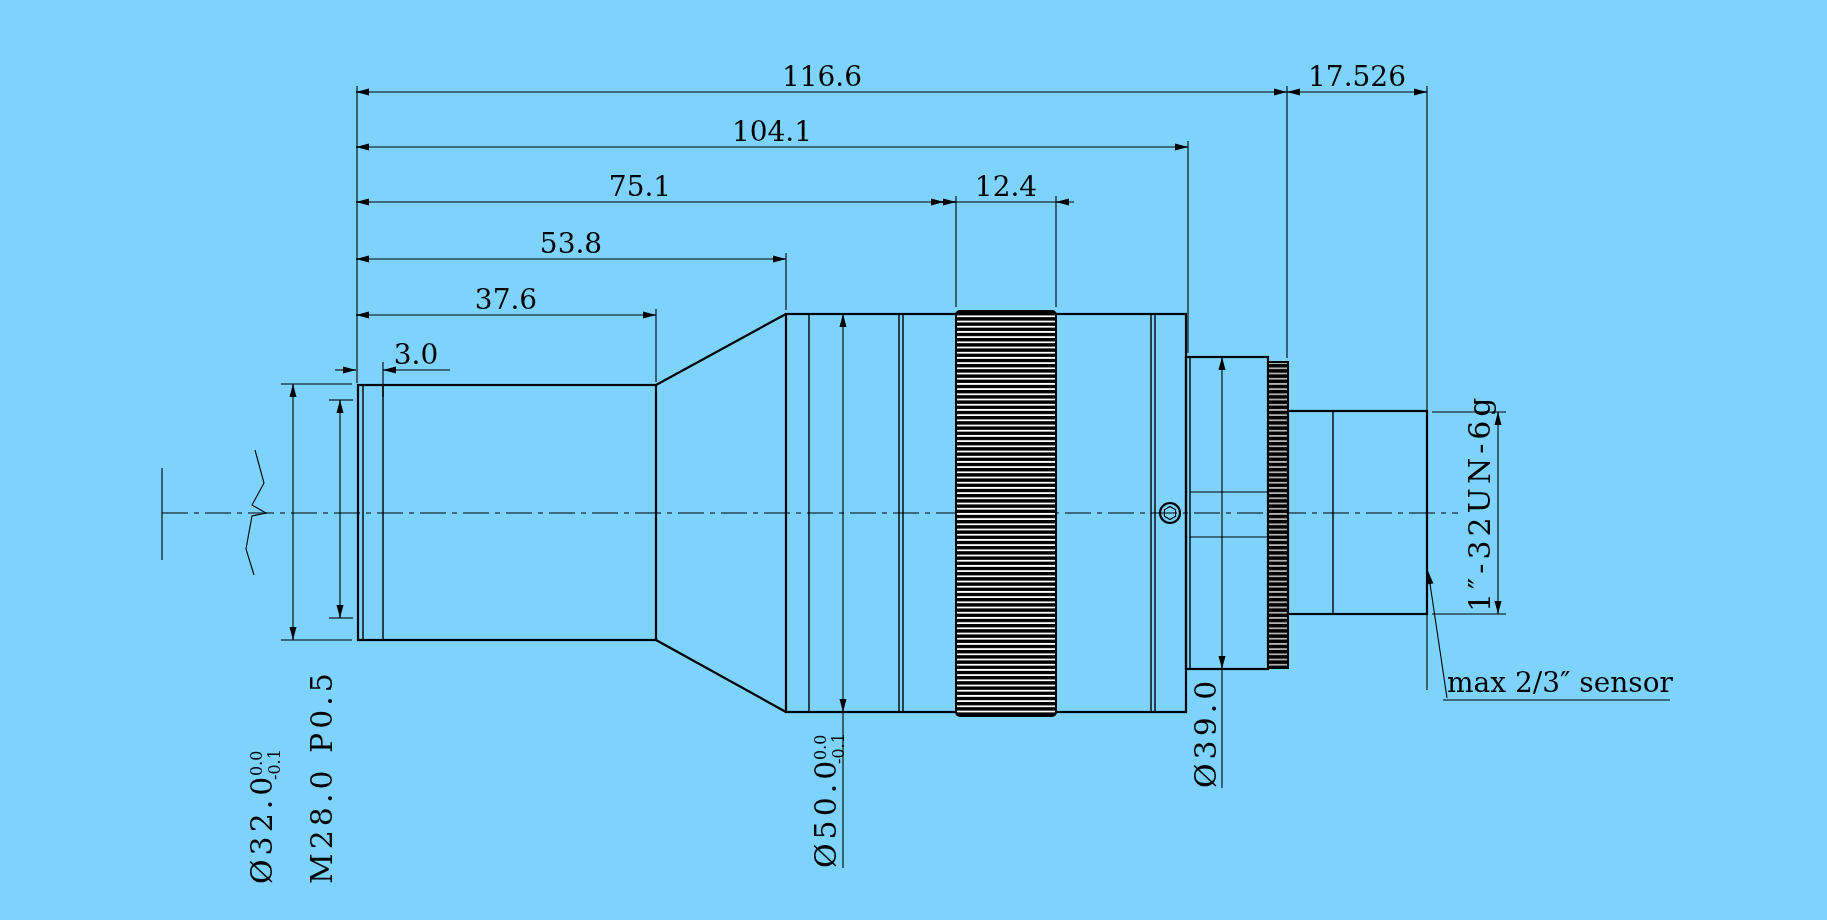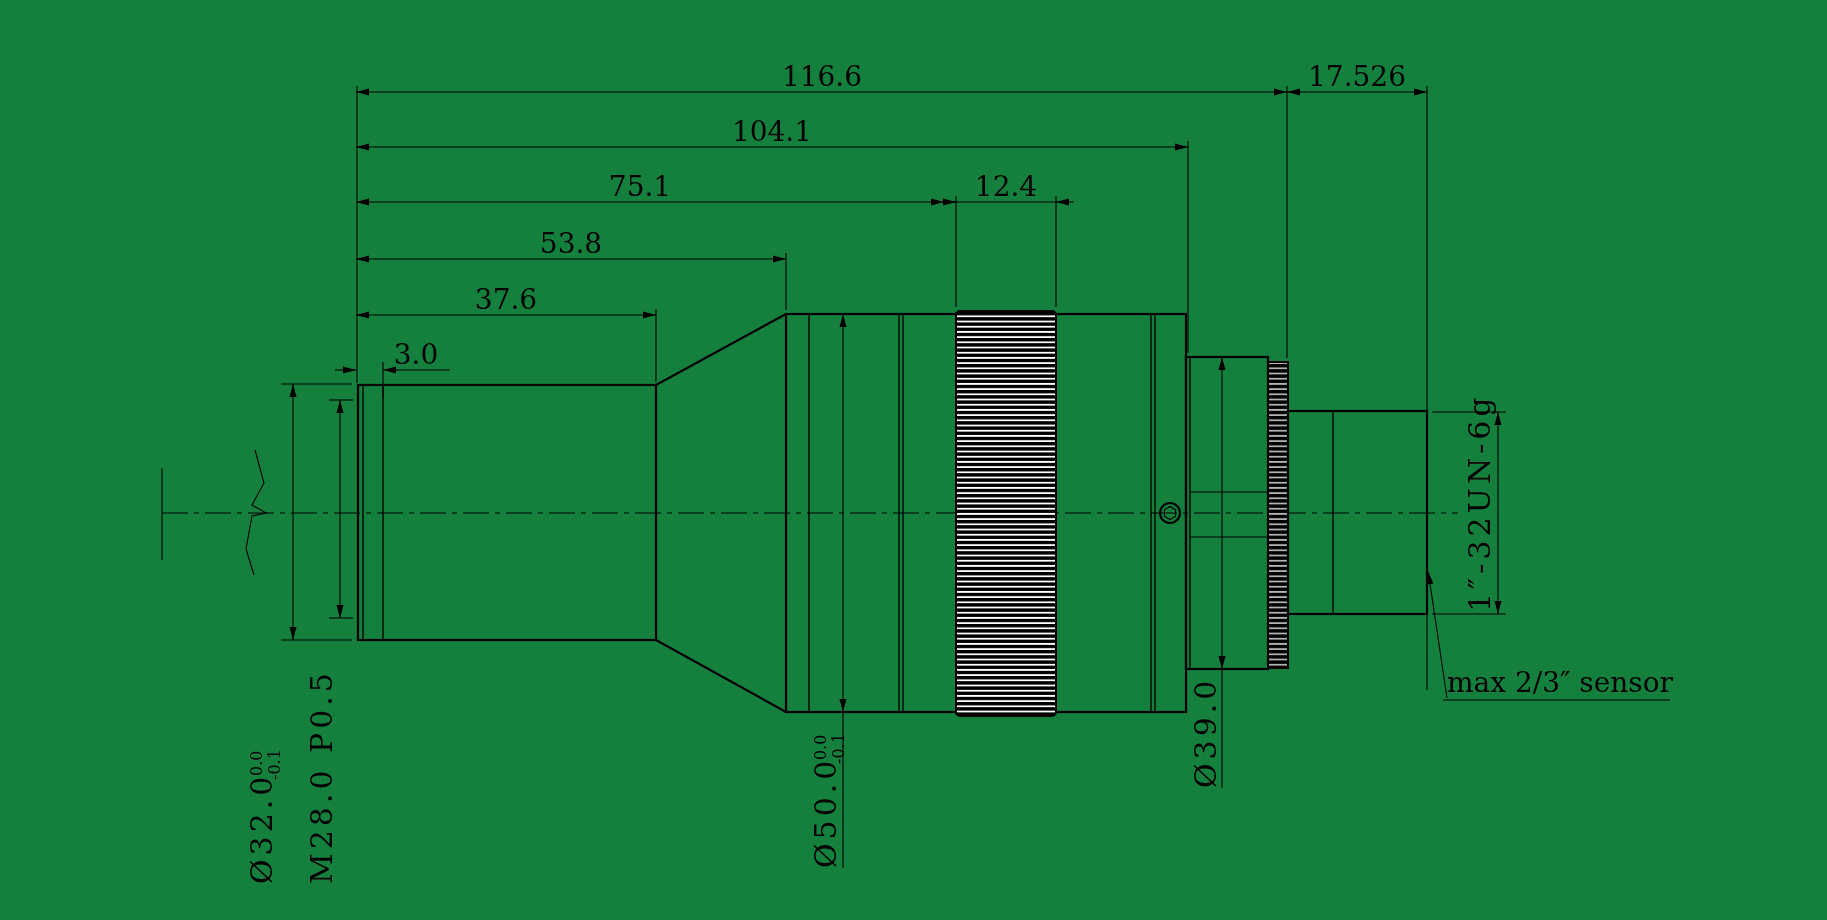--- a/index.html
+++ b/index.html
@@ -1,16 +1,16 @@
 <!DOCTYPE html>
 <html><head>
 <meta charset="utf-8">
 <style>
   html,body{margin:0;padding:0;background:#ffffff;}
-  .stage{position:relative;width:1827px;height:920px;background:#15803d;overflow:hidden;}
+  .stage{position:relative;width:1827px;height:920px;background:#7dd3fc;overflow:hidden;}
   svg{display:block;}
   text{font-family:"DejaVu Serif", serif;fill:#000;}
   .dimtxt{font-size:28px;text-anchor:middle;}
   .rotlbl{font-size:30px;letter-spacing:4px;}
   .tol{font-size:16px;letter-spacing:0;}
   .notetxt{font-size:28px;}
   .thick{stroke:#000;stroke-width:2.2;fill:none;}
   .thin{stroke:#000;stroke-width:1.1;fill:none;}
   .mid{stroke:#000;stroke-width:1.4;fill:none;}
   .arrow{fill:#000;stroke:none;}

